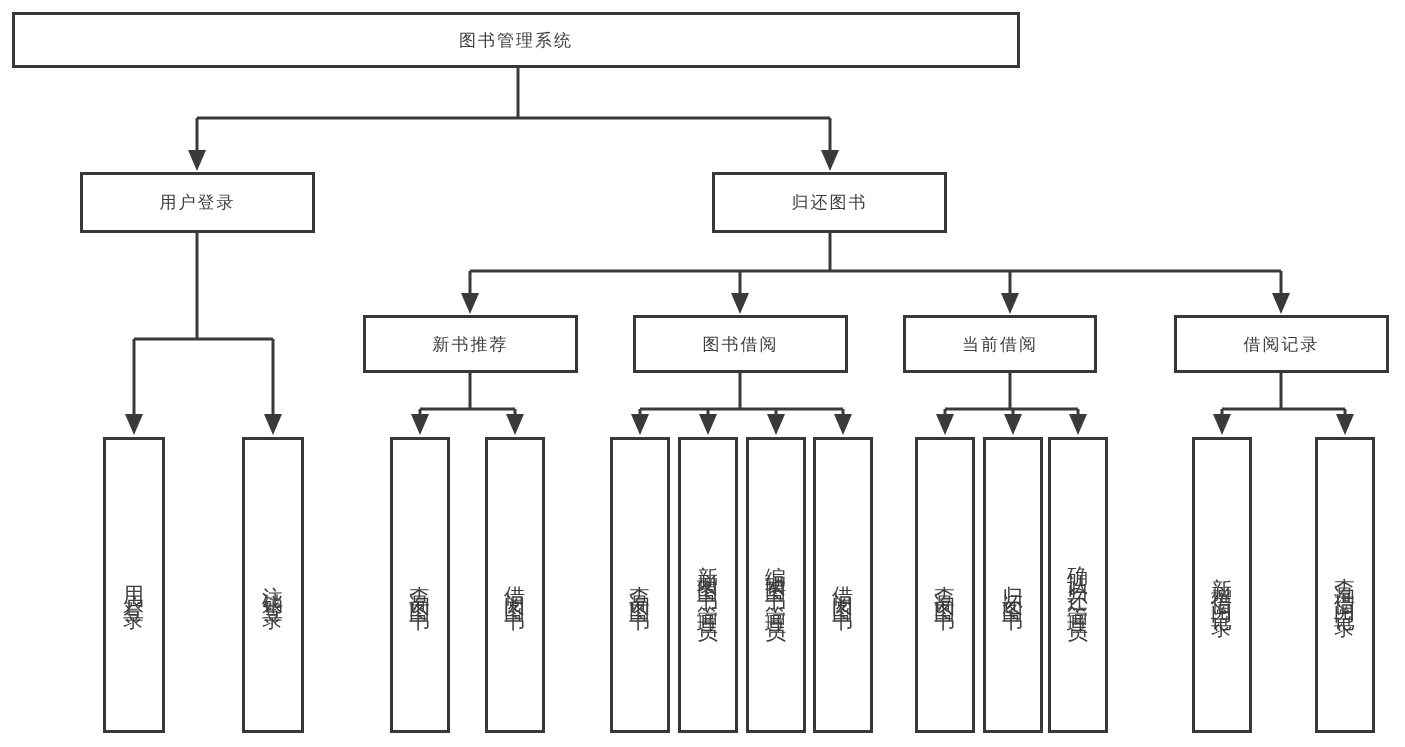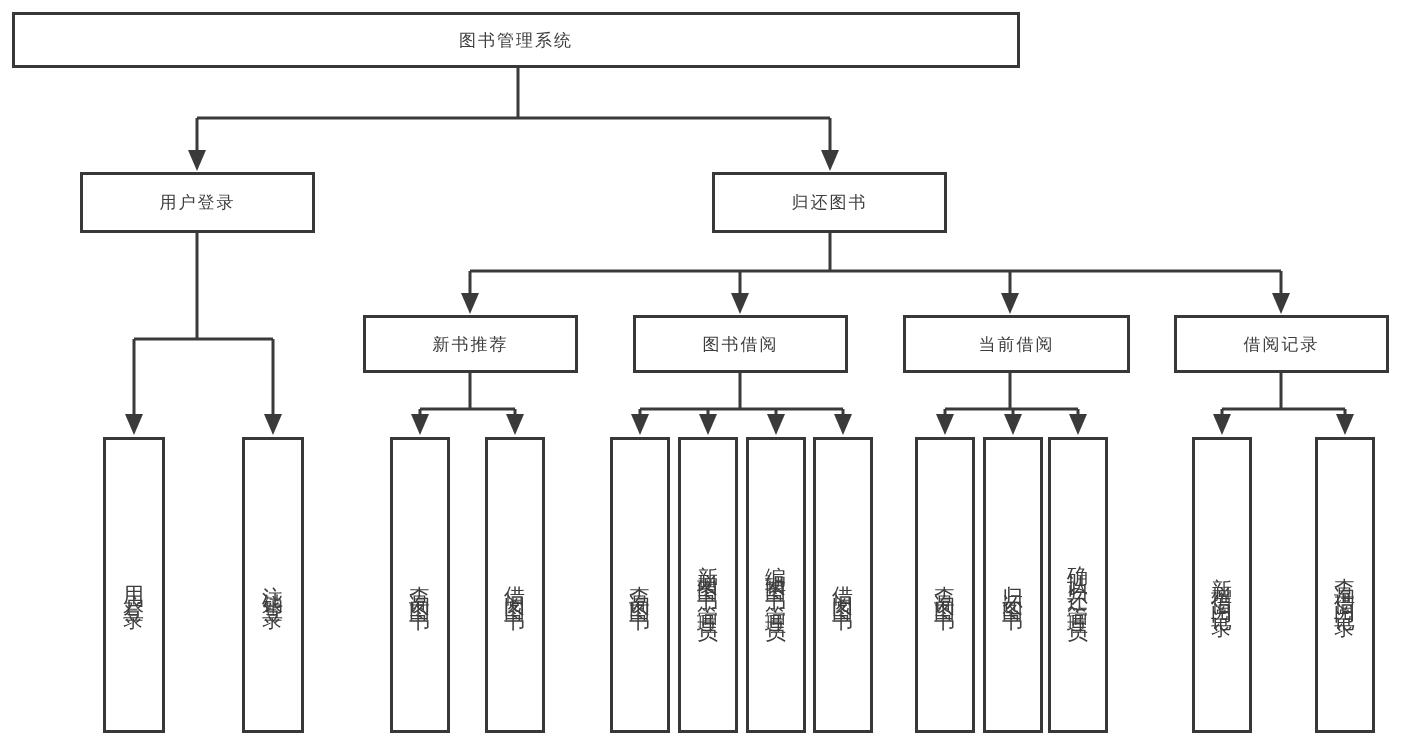--- a/index.html
+++ b/index.html
@@ -105,21 +105,21 @@
   <div class="node h-node" style="left:712px;top:172px;width:235px;height:61px;">
     <span>归还图书</span>
   </div>
 
   <div class="node h-node" style="left:363px;top:315px;width:215px;height:58px;">
     <span>新书推荐</span>
   </div>
   <div class="node h-node" style="left:633px;top:315px;width:215px;height:58px;">
     <span>图书借阅</span>
   </div>
-  <div class="node h-node" style="left:903px;top:315px;width:227px;height:58px;">
+  <div class="node h-node" style="left:903px;top:315px;width:194px;height:58px;">
     <span>当前借阅</span>
   </div>
   <div class="node h-node" style="left:1174px;top:315px;width:215px;height:58px;">
     <span>借阅记录</span>
   </div>
 
   <div class="node v-node" style="left:103px;top:437px;width:62px;height:296px;">
     <span>用户登录</span>
   </div>
   <div class="node v-node" style="left:242px;top:437px;width:62px;height:296px;">

